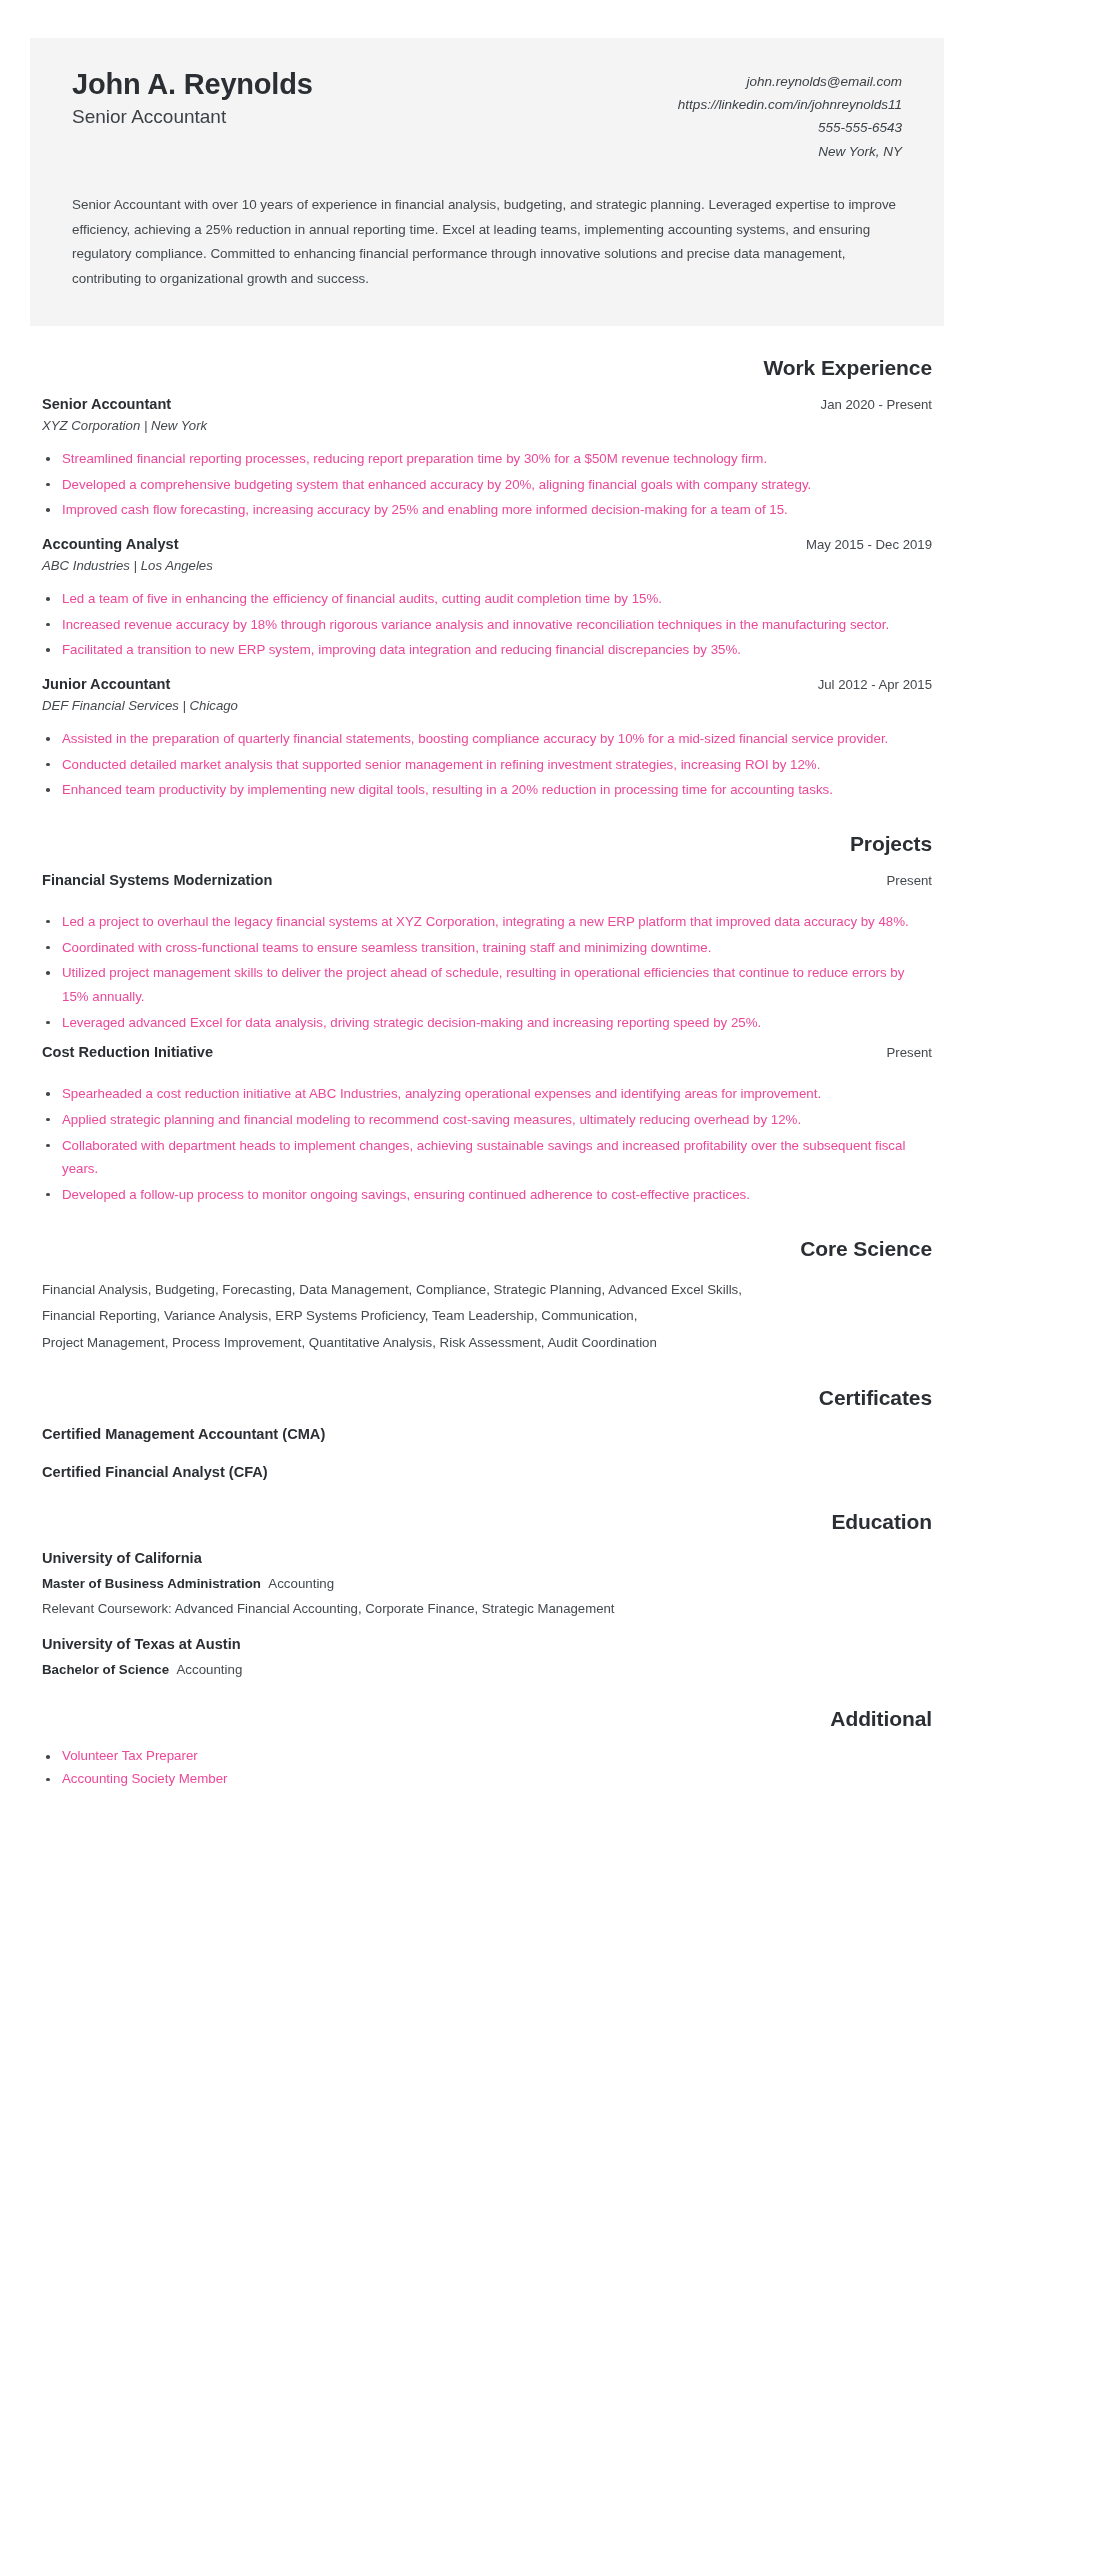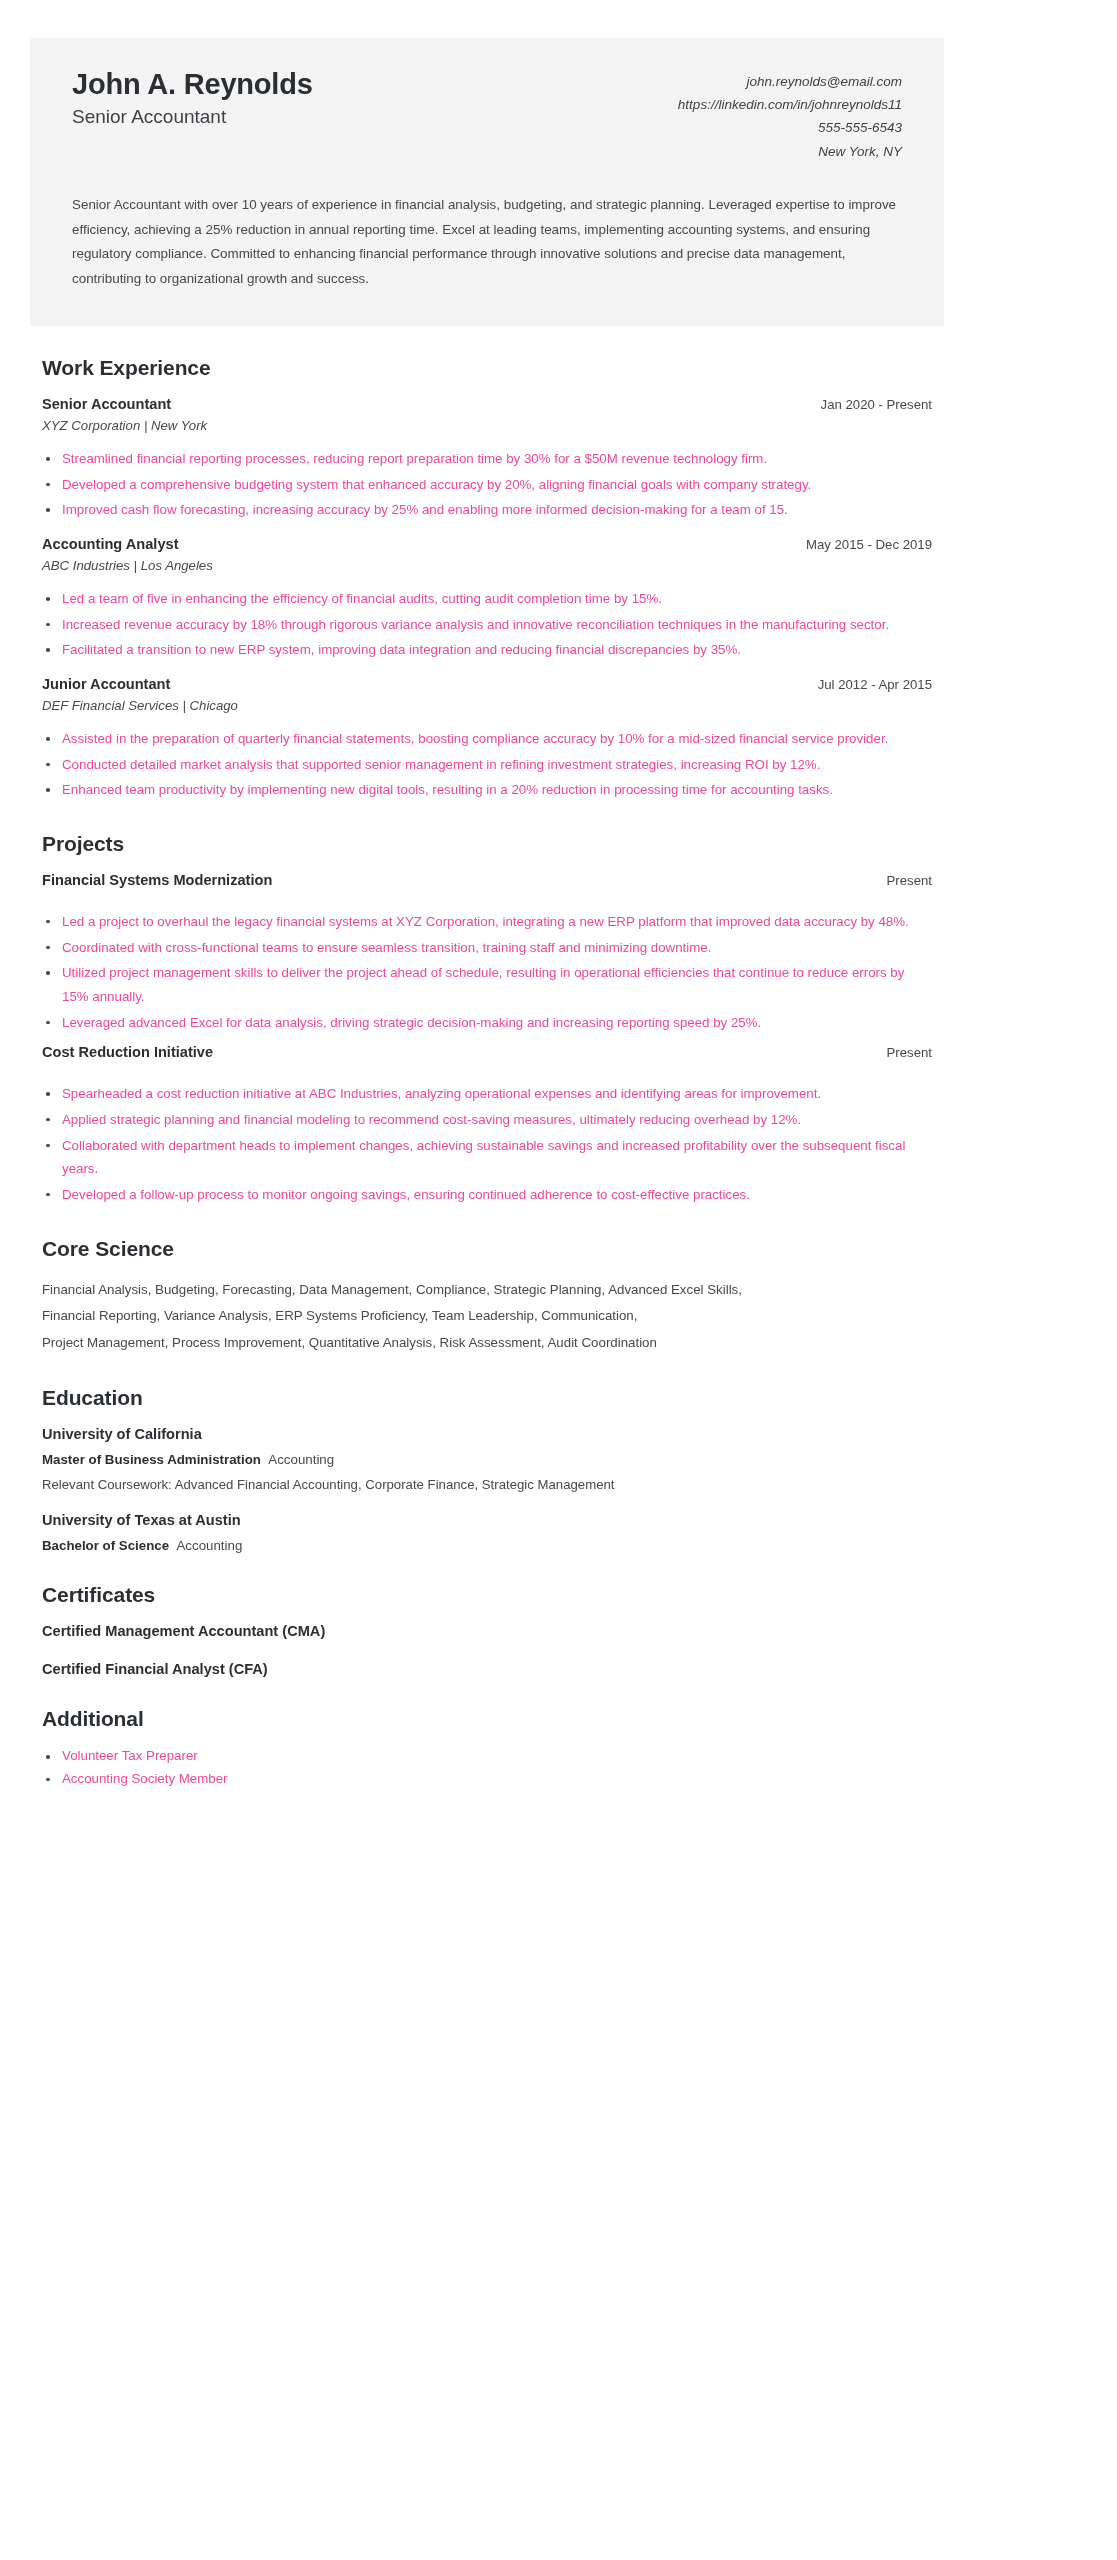--- a/index.html
+++ b/index.html
@@ -64,20 +64,21 @@
   }
 
   
   .section { margin-top: 30px; padding: 0 12px; }
   .section-title {
     font-size: 21px;
     font-weight: bold;
     color: #2b2f33;
     letter-spacing: -0.1px;
     margin-bottom: 16px;
+    text-align: right;
   }
   .section-title.tight { margin-bottom: 14px; }
 
   .entry { margin-bottom: 14px; }
   .entry-head {
     display: flex;
     justify-content: space-between;
     align-items: baseline;
   }
   .entry-role {
@@ -262,42 +263,42 @@
   <div class="section">
     <div class="section-title">Core Science</div>
     <div class="skills-text">
       <div>Financial Analysis, Budgeting, Forecasting, Data Management, Compliance, Strategic Planning, Advanced Excel Skills,</div>
       <div>Financial Reporting, Variance Analysis, ERP Systems Proficiency, Team Leadership, Communication,</div>
       <div>Project Management, Process Improvement, Quantitative Analysis, Risk Assessment, Audit Coordination</div>
     </div>
   </div>
 
   <div class="section">
+    <div class="section-title">Certificates</div>
+    <div class="cert-entry">Certified Management Accountant (CMA)</div>
+    <div class="cert-entry">Certified Financial Analyst (CFA)</div>
+  </div>
+
+  <div class="section">
     <div class="section-title">Education</div>
 
     <div class="edu-entry">
       <div class="edu-school">University of California</div>
       <div class="edu-degree-line">
         <span class="edu-degree">Master of Business Administration</span><span>&nbsp;&nbsp;</span><span class="edu-field">Accounting</span>
       </div>
       <div class="edu-coursework">Relevant Coursework: Advanced Financial Accounting, Corporate Finance, Strategic Management</div>
     </div>
 
     <div class="edu-entry">
       <div class="edu-school">University of Texas at Austin</div>
       <div class="edu-degree-line">
         <span class="edu-degree">Bachelor of Science</span><span>&nbsp;&nbsp;</span><span class="edu-field">Accounting</span>
       </div>
     </div>
-  </div>
-
-  <div class="section">
-    <div class="section-title">Certificates</div>
-    <div class="cert-entry">Certified Management Accountant (CMA)</div>
-    <div class="cert-entry">Certified Financial Analyst (CFA)</div>
   </div>
 
   <div class="section additional">
     <div class="section-title tight">Additional</div>
     <ul class="bullets">
       <li>Volunteer Tax Preparer</li>
       <li>Accounting Society Member</li>
     </ul>
   </div>
 

